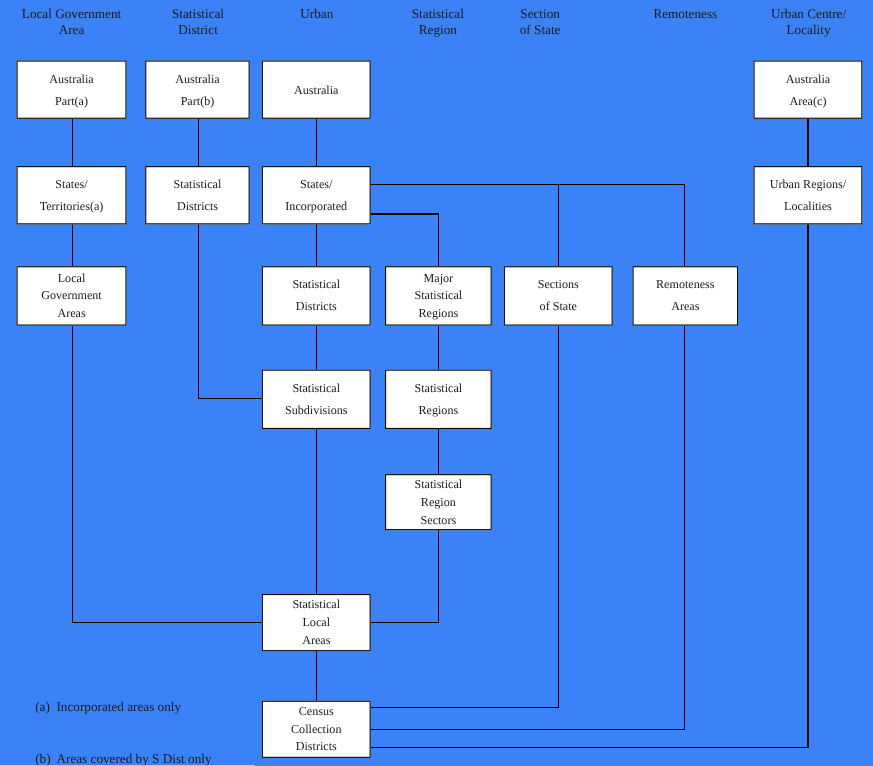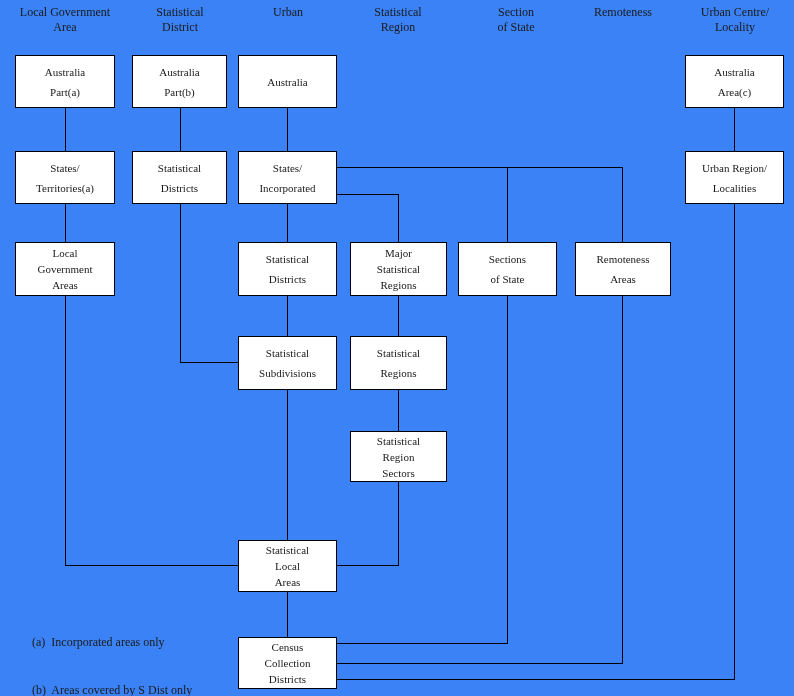--- a/index.html
+++ b/index.html
@@ -104,21 +104,21 @@
     <span>Statistical</span>
     <span>District</span>
   </div>
   <div class="col-header" style="left:218px">
     <span>Urban</span>
   </div>
   <div class="col-header" style="left:328px">
     <span>Statistical</span>
     <span>Region</span>
   </div>
-  <div class="col-header" style="left:446px">
+  <div class="col-header" style="left:421px">
     <span>Section</span>
     <span>of State</span>
   </div>
   <div class="col-header" style="left:553px">
     <span>Remoteness</span>
   </div>
   <div class="col-header" style="left:665px">
     <span>Urban Centre/</span>
     <span>Locality</span>
   </div>
@@ -145,21 +145,21 @@
   </div>
   <div class="box l2" style="left:132px;top:151px;width:95px;height:53px">
     <span>Statistical</span>
     <span>Districts</span>
   </div>
   <div class="box l2" style="left:238px;top:151px;width:99px;height:53px">
     <span>States/</span>
     <span>Incorporated</span>
   </div>
   <div class="box l2" style="left:685px;top:151px;width:99px;height:53px">
-    <span>Urban Region/</span>
+    <span>Urban Regions/</span>
     <span>Localities</span>
   </div>
 
   <div class="box l3" style="left:15px;top:242px;width:100px;height:54px">
     <span>Local</span>
     <span>Government</span>
     <span>Areas</span>
   </div>
   <div class="box l2" style="left:238px;top:242px;width:99px;height:54px">
     <span>Statistical</span>

